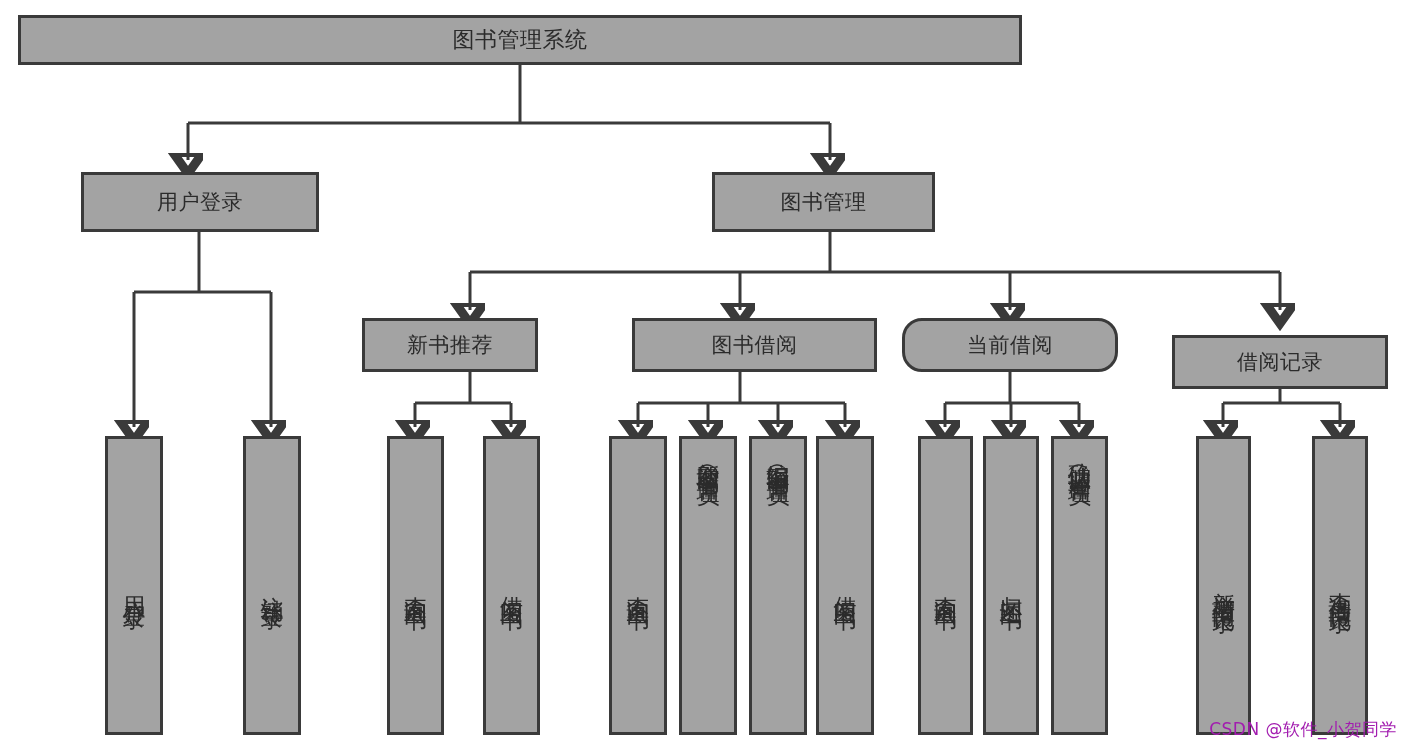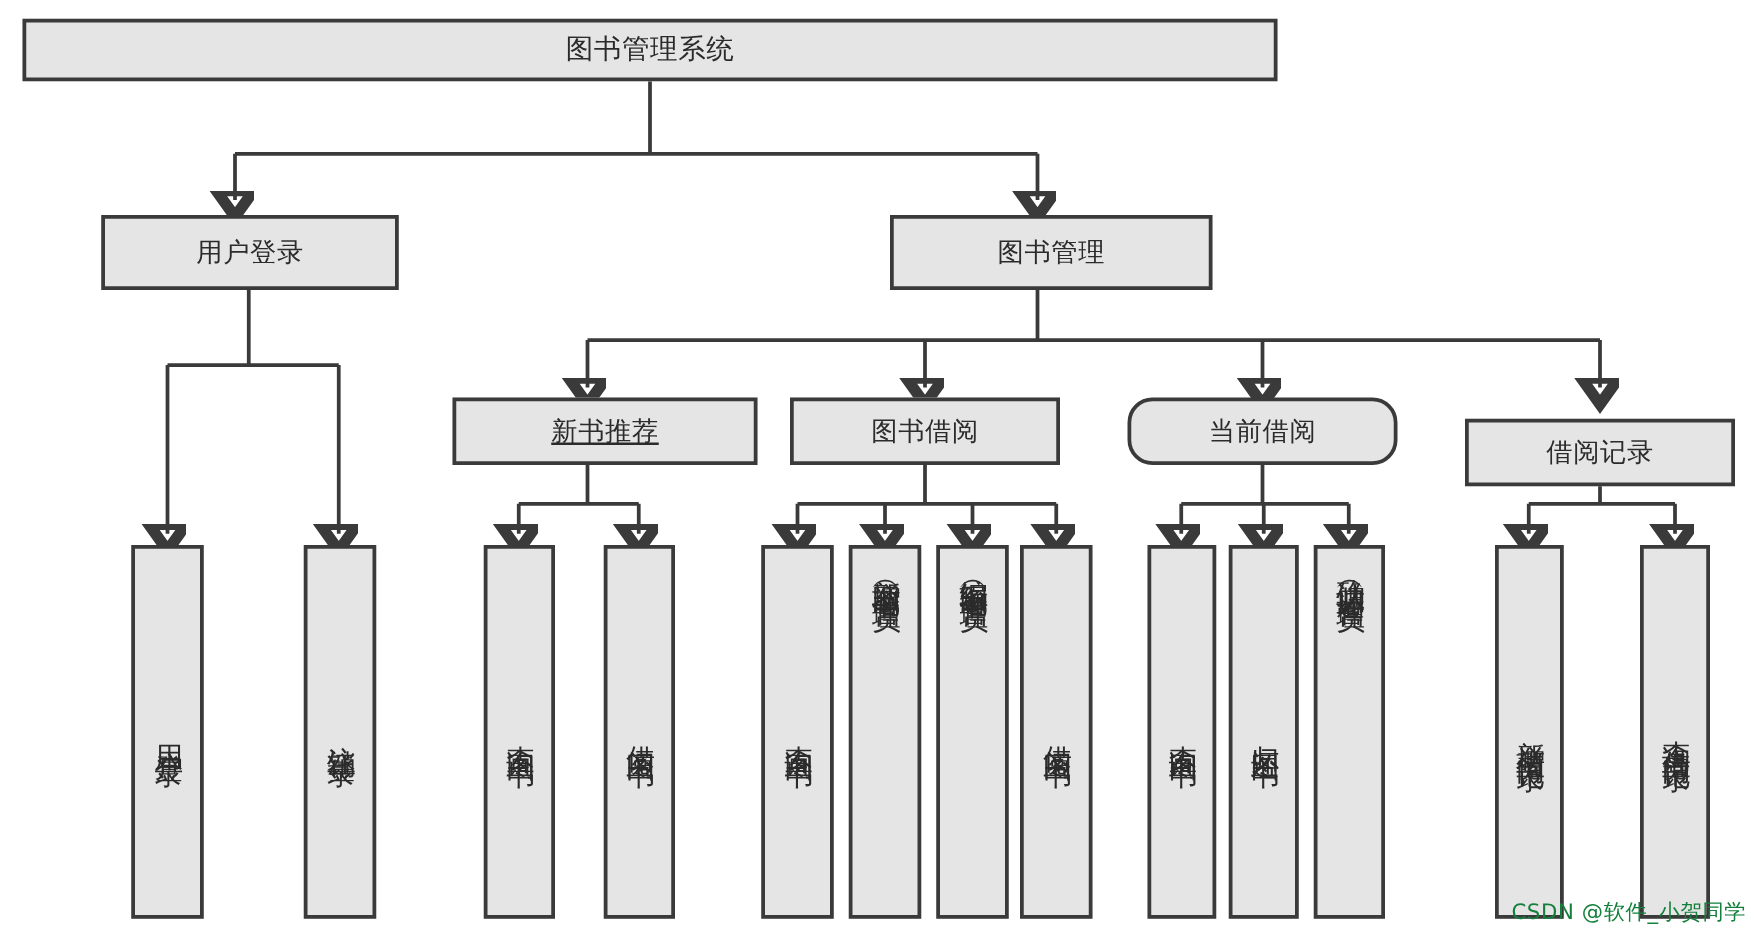--- a/index.html
+++ b/index.html
@@ -12,21 +12,21 @@
   }
   #canvas{position:relative;width:1405px;height:747px;}
 
   
   #wires{position:absolute;left:0;top:0;width:1405px;height:747px;}
   #wires line, #wires path{stroke:#3a3a3a;stroke-width:3;fill:none;}
 
   .node{
     position:absolute;
     box-sizing:border-box;
-    background:#e5e5e5;
+    background:#a3a3a3;
     border:3px solid #3a3a3a;
     display:flex;
     align-items:center;
     justify-content:center;
     color:#2b2b2b;
   }
   .node .lbl{
     display:block;
     line-height:1.18;
     letter-spacing:0.5px;
@@ -53,21 +53,21 @@
     max-height:100%;
   }
   
   .node.v.tall{align-items:flex-start;}
   .node.v.tall .lbl{letter-spacing:3px;}
 
   #watermark{
     position:absolute;
     right:8px;bottom:6px;
     font-size:17px;
-    color:#15803d;
+    color:#a21caf;
     letter-spacing:0.5px;
     white-space:nowrap;
     pointer-events:none;
   }
 </style>
 </head>
 <body>
 
 <div id="canvas">
 
@@ -119,28 +119,28 @@
     <line x1="1340" y1="403" x2="1340" y2="427" marker-end="url(#arrow)"></line>
   </svg>
 
   <div class="node h root" style="left:18px;top:15px;width:1004px;height:50px;">
     <span class="lbl">图书管理系统</span>
   </div>
 
   <div class="node h" style="left:81px;top:172px;width:238px;height:60px;">
     <span class="lbl">用户登录</span>
   </div>
-  <div class="node h" style="left:712px;top:172px;width:258px;height:60px;">
+  <div class="node h" style="left:712px;top:172px;width:223px;height:60px;">
     <span class="lbl">图书管理</span>
   </div>
 
-  <div class="node h" style="left:362px;top:318px;width:244px;height:54px;text-decoration:underline;">
+  <div class="node h" style="left:362px;top:318px;width:176px;height:54px;">
     <span class="lbl">新书推荐</span>
   </div>
-  <div class="node h" style="left:632px;top:318px;width:216px;height:54px;">
+  <div class="node h" style="left:632px;top:318px;width:245px;height:54px;">
     <span class="lbl">图书借阅</span>
   </div>
   <div class="node h" style="left:902px;top:318px;width:216px;height:54px;border-radius:20px;">
     <span class="lbl">当前借阅</span>
   </div>
   <div class="node h" style="left:1172px;top:318px;width:216px;height:54px;margin-top:17px;">
     <span class="lbl">借阅记录</span>
   </div>
 
   <div class="node v" style="left:105px;top:436px;width:58px;height:299px;">

